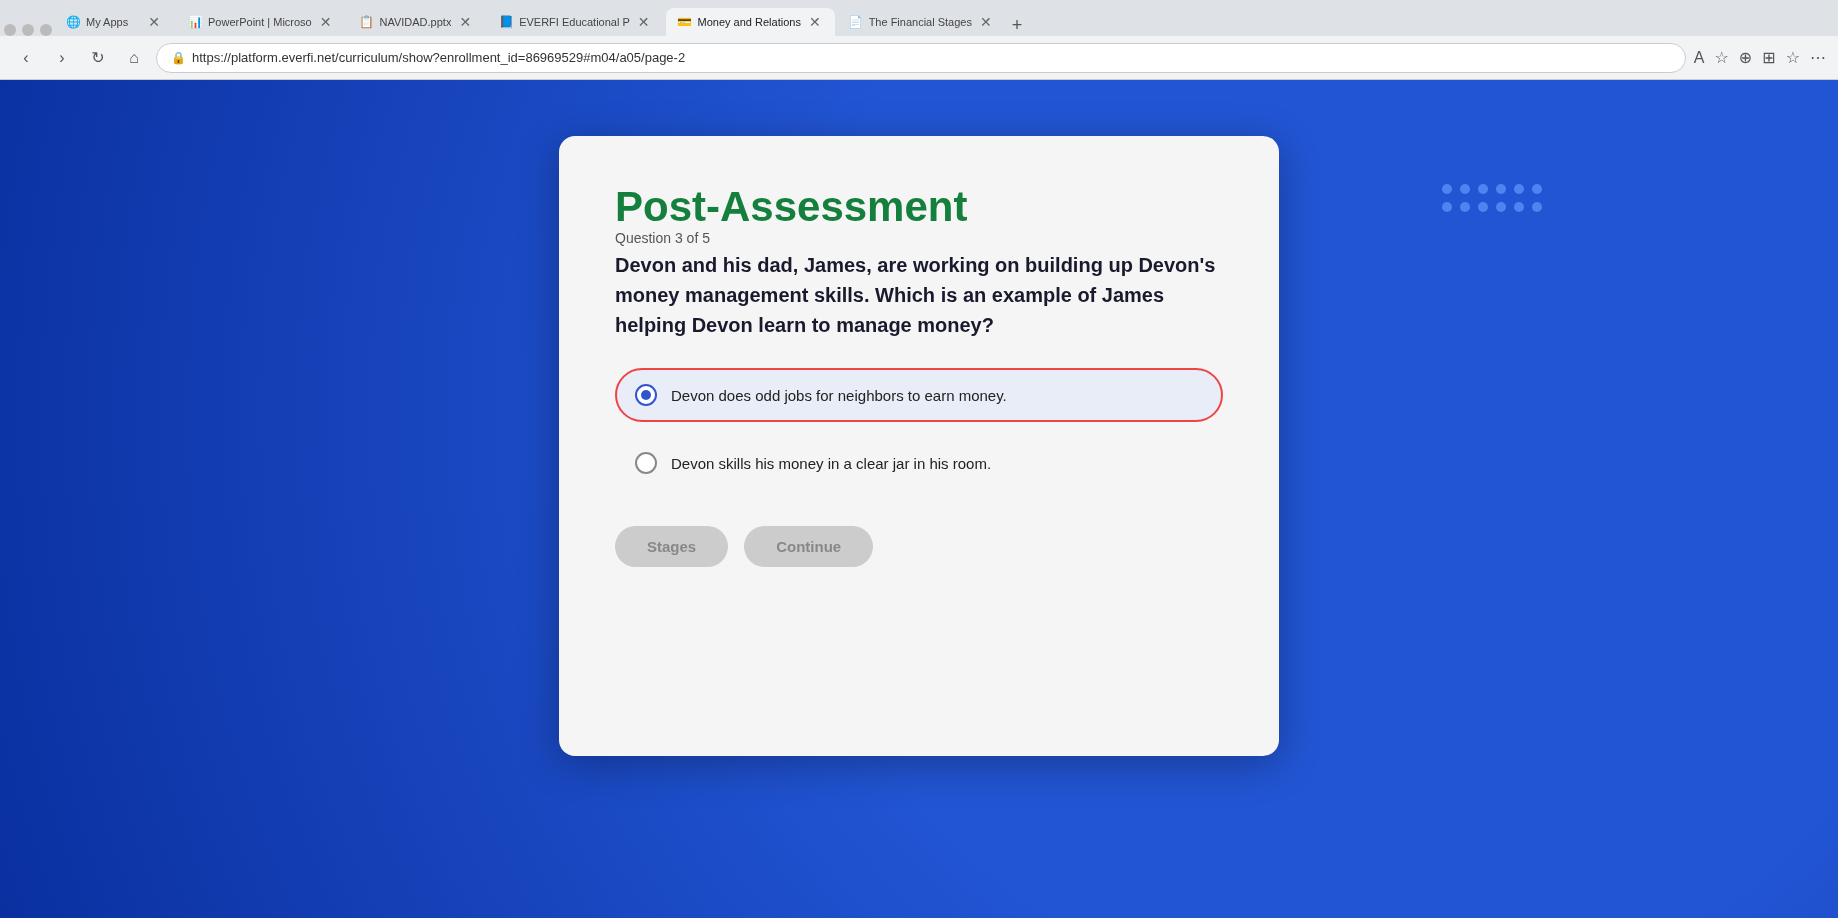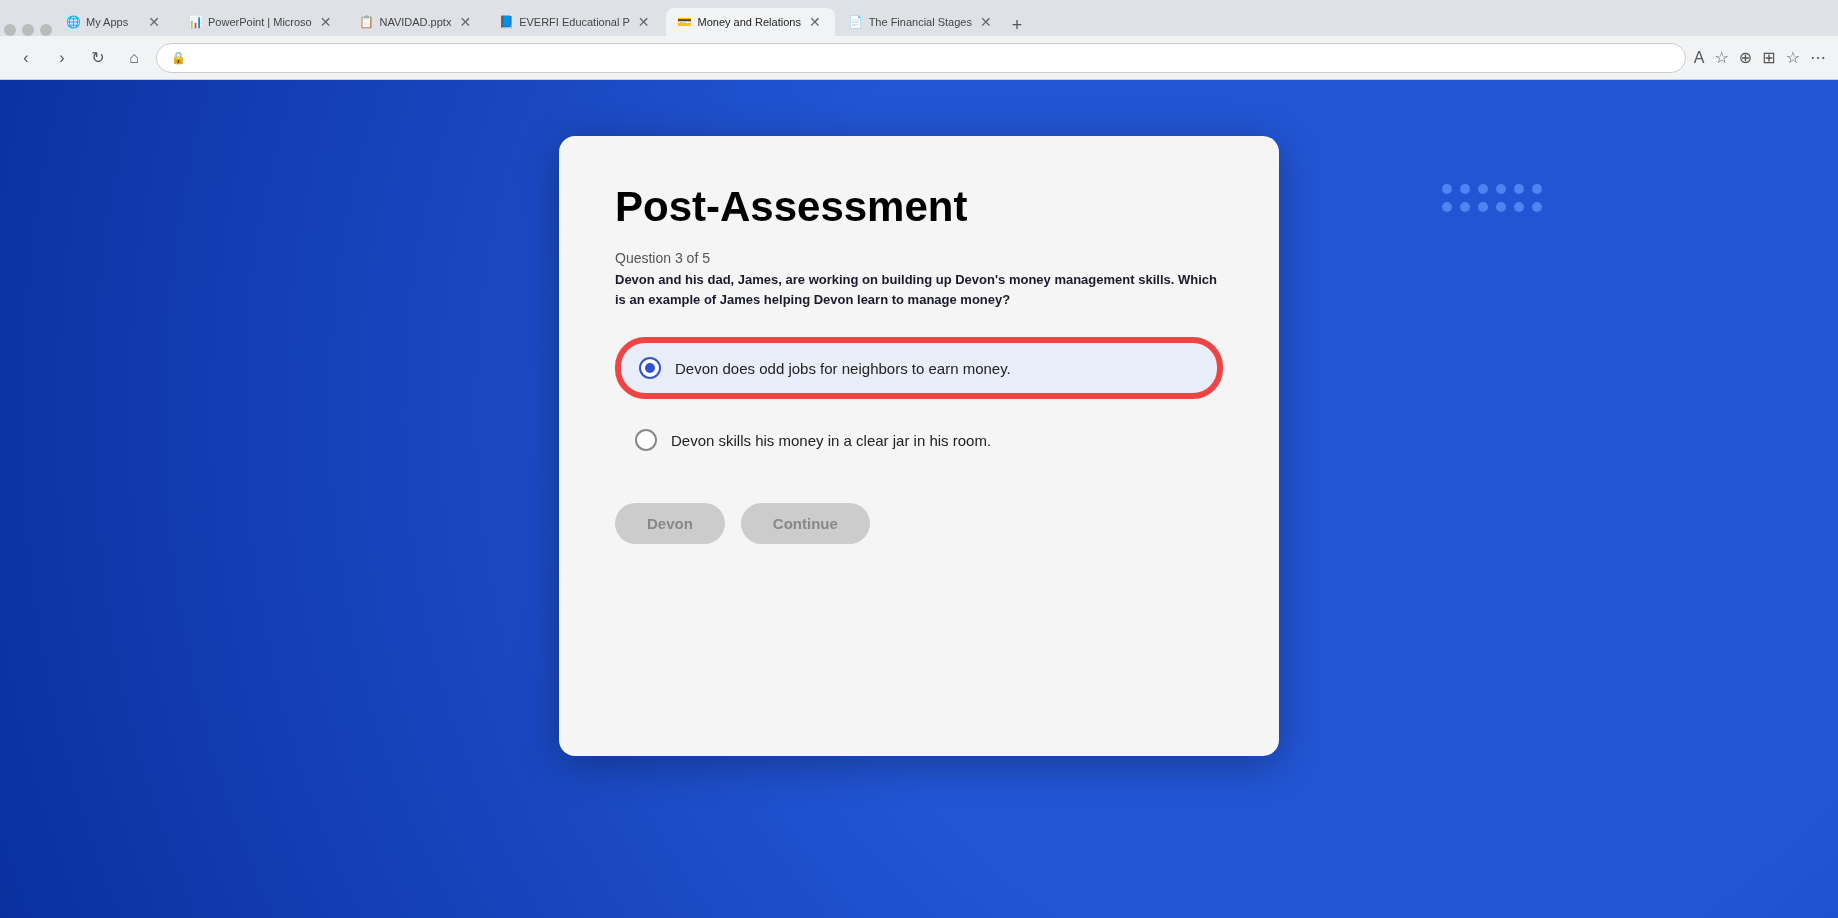--- a/index.html
+++ b/index.html
@@ -183,33 +183,32 @@
       padding: 48px 56px 40px;
       width: 720px;
       min-height: 620px;
       box-shadow: 0 8px 40px rgba(0,0,0,0.3);
       position: relative;
     }
 
     .quiz-title {
       font-size: 42px;
       font-weight: 700;
-      color: #000000;
-      margin-bottom: 20px;
+      color: #15803d;
       line-height: 1.1;
     }
 
     .question-counter {
       font-size: 14px;
       color: #555;
       margin-bottom: 4px;
     }
 
     .question-text {
-      font-size: 13px;
+      font-size: 20px;
       font-weight: 600;
       color: #1a1a2e;
       margin-bottom: 28px;
       line-height: 1.5;
     }
 
     .answer-options {
       display: flex;
       flex-direction: column;
       gap: 14px;
@@ -222,21 +221,21 @@
       gap: 14px;
       padding: 14px 18px;
       border-radius: 30px;
       border: 2px solid transparent;
       cursor: pointer;
       background: transparent;
       transition: background 0.15s;
     }
 
     .answer-option.selected {
-      border: 6px solid #ef4444;
+      border: 2px solid #ef4444;
       background: #e8edf8;
     }
 
     .radio-circle {
       width: 22px;
       height: 22px;
       border-radius: 50%;
       border: 2px solid #3355cc;
       background: white;
       flex-shrink: 0;
@@ -362,20 +361,21 @@
   </div>
 
   <div class="browser-toolbar">
     <button class="nav-btn">‹</button>
     <button class="nav-btn">›</button>
     <button class="nav-btn">↻</button>
     <button class="nav-btn">⌂</button>
 
     <div class="address-bar">
       <span style="margin-right:6px;color:#888;font-size:12px;">🔒</span>
+      <span>https://platform.everfi.net/curriculum/show?enrollment_id=86969529#m04/a05/page-2</span>
     </div>
 
     <div class="toolbar-right">
       <span class="toolbar-icon">A</span>
       <span class="toolbar-icon">☆</span>
       <span class="toolbar-icon">⊕</span>
       <span class="toolbar-icon">⊞</span>
       <span class="toolbar-icon">☆</span>
       <span class="toolbar-icon">⋯</span>
     </div>
@@ -405,18 +405,18 @@
           
         </div>
         <span class="answer-text">Devon skills his money in a clear jar in his room.</span>
       </div>
 
 
 
     </div>
 
     <div class="card-buttons">
-      <button class="btn btn-submit">Devon</button>
+      <button class="btn btn-submit">Stages</button>
       <button class="btn btn-continue">Continue</button>
     </div>
 
   </div>
 </div>
 
 </body></html>

